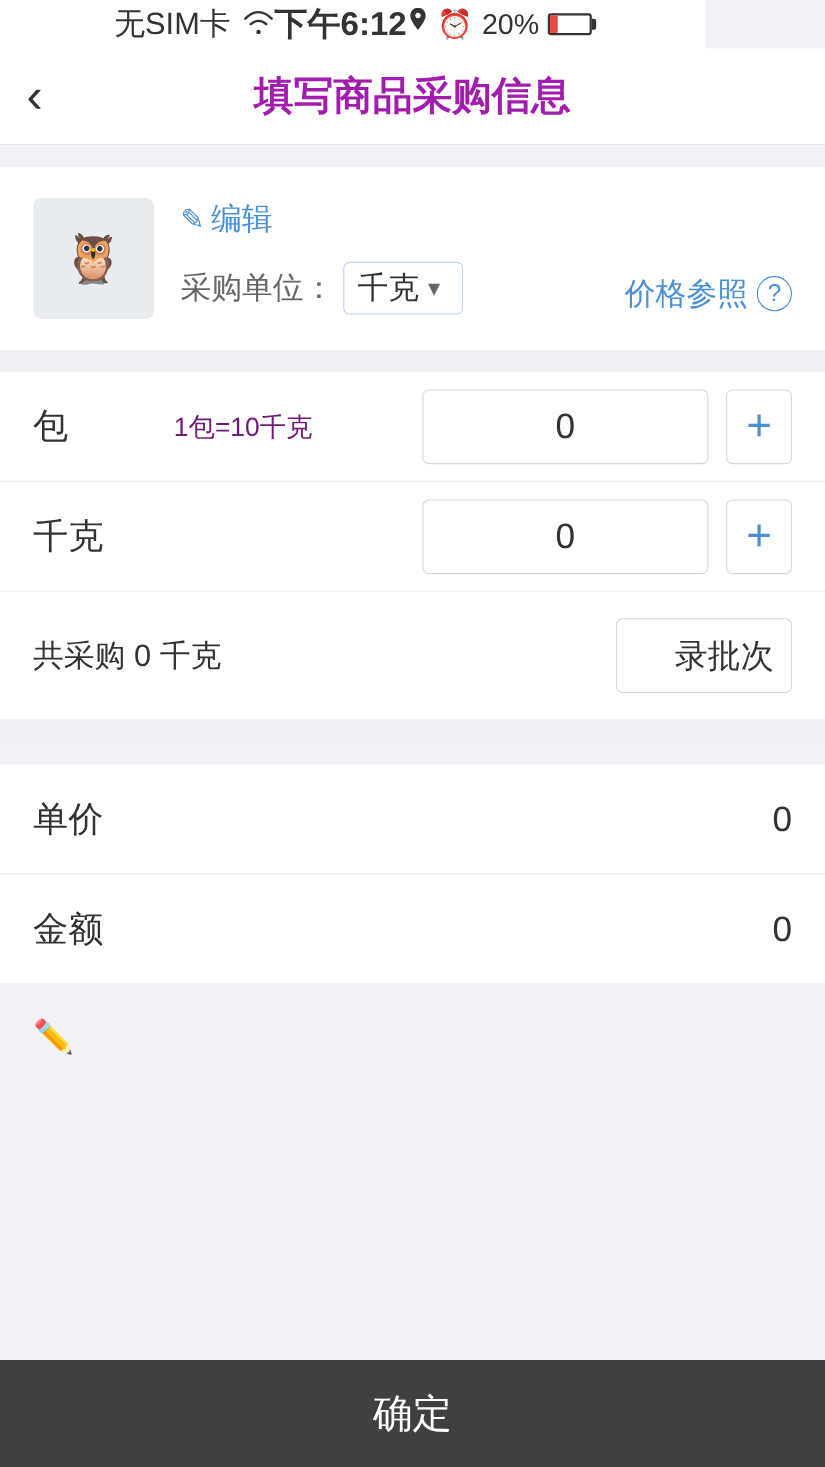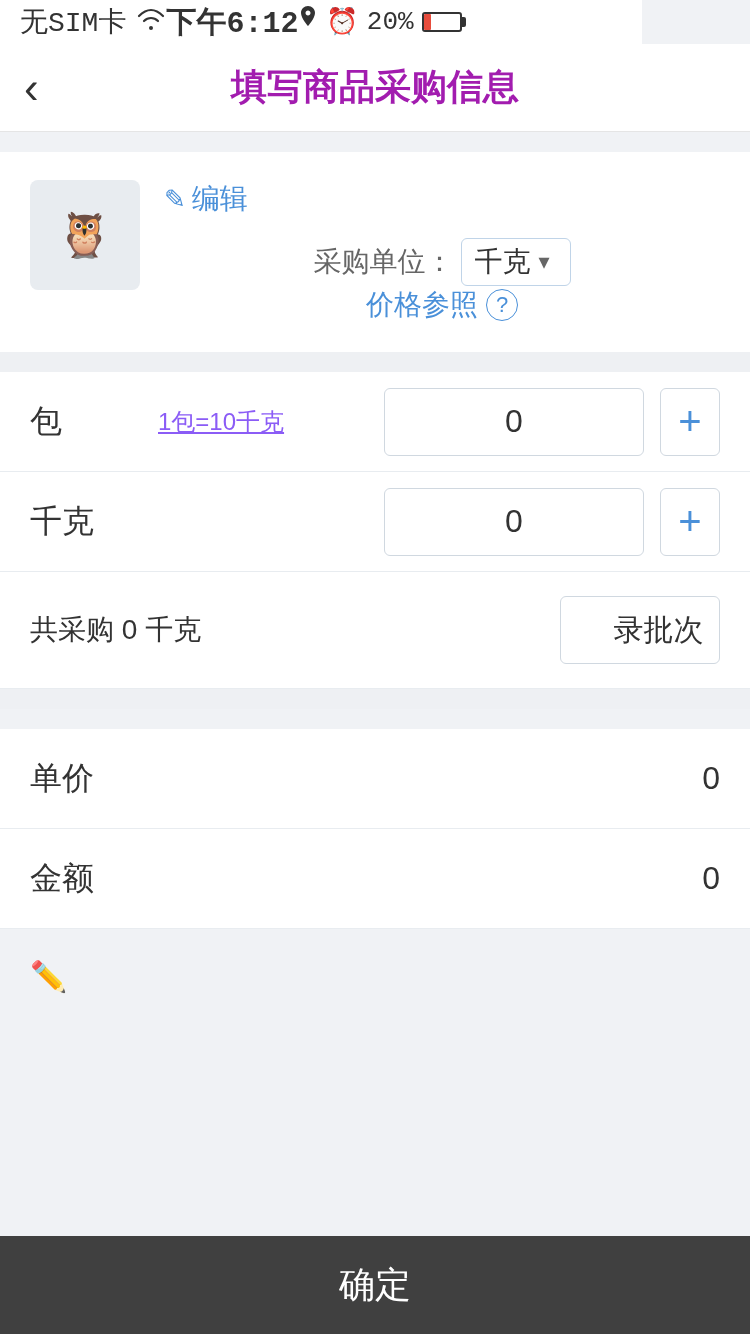--- a/index.html
+++ b/index.html
@@ -13,25 +13,24 @@
       color: #333;
     }
 
     
     .status-bar {
       width: 642px;
       height: 44px;
       background: #fff;
       display: flex;
       align-items: center;
-      justify-content: flex-start;
+      justify-content: center;
       padding: 0 20px;
       font-size: 28px;
       font-weight: 500;
-      font-family: Liberation Mono, monospace;
     }
     .status-left { display: flex; align-items: center; gap: 10px; }
     .status-center { font-size: 30px; font-weight: 600; }
     .status-right { display: flex; align-items: center; gap: 8px; font-size: 26px; }
     .battery {
       display: inline-flex; align-items: center; gap: 2px;
     }
     .battery-body {
       width: 40px; height: 20px; border: 2px solid #333; border-radius: 3px;
       position: relative; display: flex; align-items: center;
@@ -90,21 +89,21 @@
     .product-name-row {
       display: flex; align-items: center; justify-content: space-between;
       margin-bottom: 20px;
     }
     .product-name { font-size: 32px; color: #333; font-weight: 500; }
     .edit-link {
       font-size: 28px; color: #4a90d9; display: flex; align-items: center; gap: 6px;
     }
     .edit-icon { font-size: 26px; }
     .unit-row {
-      display: flex; align-items: center; justify-content: space-between; flex-direction: column;
+      display: flex; align-items: flex-end; justify-content: space-between;
     }
     .unit-label { font-size: 28px; color: #666; }
     .unit-select {
       border: 1px solid #c0d4e8;
       border-radius: 6px;
       padding: 4px 20px 4px 12px;
       font-size: 28px;
       color: #333;
       background: #fff;
       position: relative;
@@ -132,21 +131,21 @@
     .input-row {
       display: flex; align-items: center;
       padding: 0 30px;
       height: 100px;
       border-bottom: 1px solid #e8ecf0;
     }
     .input-label {
       font-size: 32px; color: #333; min-width: 120px;
     }
     .input-sublabel {
-      font-size: 24px; color: #8b5cf6; margin-left: 8px; text-decoration: underline;
+      font-size: 24px; color: #701a75; margin-left: 8px;
     }
     .input-field-wrap {
       flex: 1;
       display: flex; align-items: center; justify-content: flex-end; gap: 16px;
     }
     .input-box {
       width: 260px; height: 68px;
       border: 1px solid #d0d8e0;
       border-radius: 6px;
       display: flex; align-items: center; justify-content: center;

